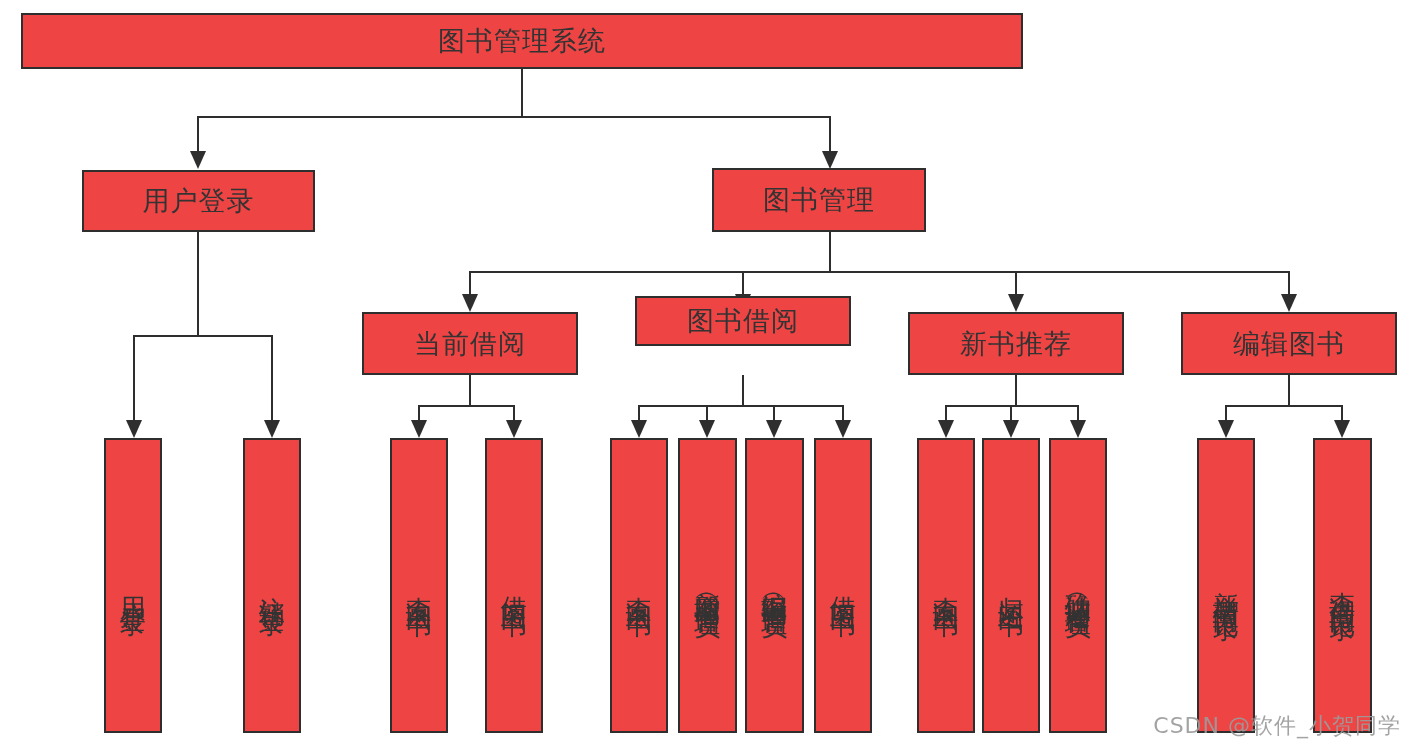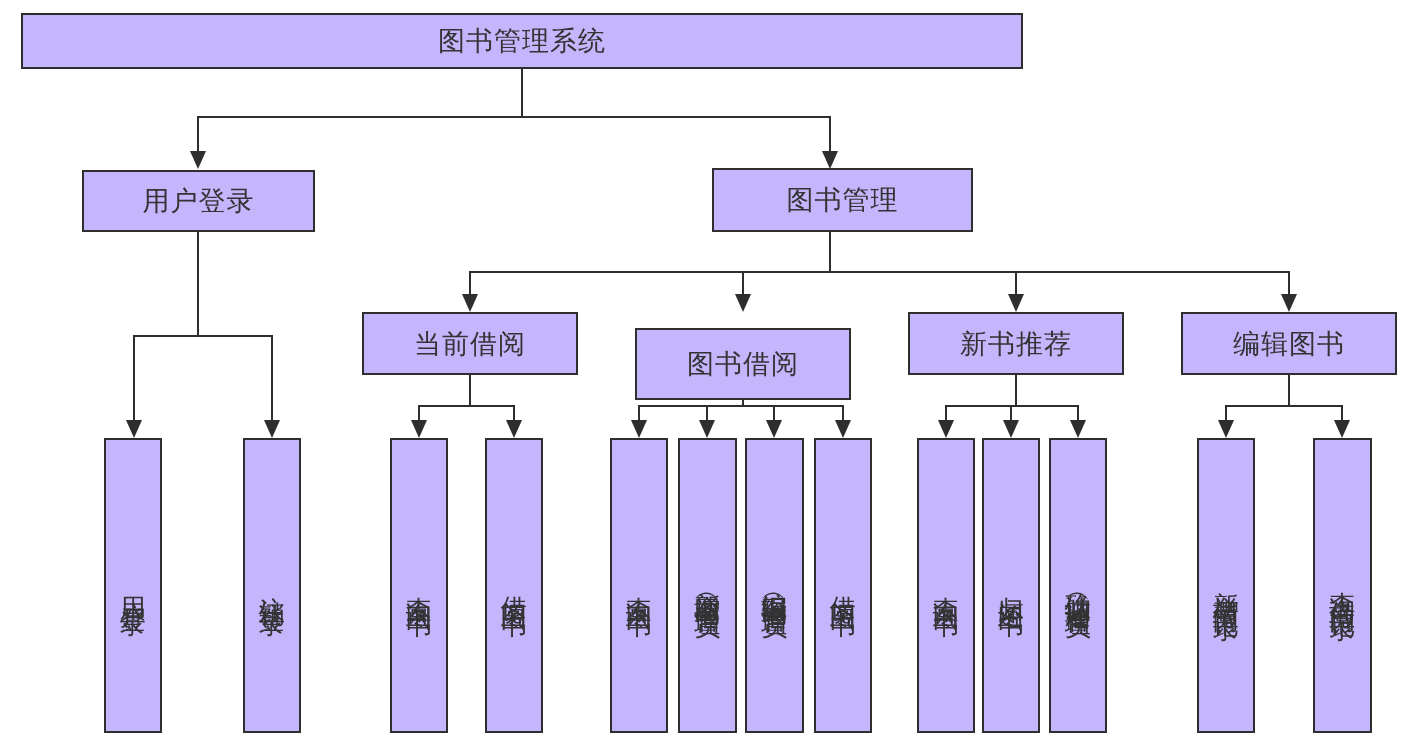--- a/index.html
+++ b/index.html
@@ -1,21 +1,21 @@
 <!DOCTYPE html>
 <html><head>
 <meta charset="utf-8">
 <style>
   html,body { margin:0; padding:0; background:#ffffff; }
   .canvas {
     position:relative; width:1405px; height:747px; background:#ffffff;
     font-family:"DejaVu Sans", sans-serif; color:#333333; overflow:hidden;
   }
   .box {
-    position:absolute; box-sizing:border-box; background:#c4b5fd;
+    position:absolute; box-sizing:border-box; background:#ef4444;
     border:2px solid #2e2e2e; display:flex; align-items:center; justify-content:center;
     z-index:2;
   }
   .hbox { font-size:27px; letter-spacing:1px; white-space:nowrap; }
   .leaf span {
     writing-mode:vertical-rl; text-orientation:mixed;
     font-size:26px; letter-spacing:5px; line-height:1.1; white-space:nowrap;
   }
   .leaf span.long { letter-spacing:3px; }
   .vline { position:absolute; width:2px; background:#2e2e2e; z-index:1; }
@@ -42,21 +42,21 @@
   <div class="vline" style="left:521px;top:69px;height:48px"></div>
   <div class="hline" style="left:197px;top:116px;width:634px"></div>
   <div class="vline" style="left:197px;top:116px;height:37px"></div>
   <div class="tri" style="left:190px;top:151px"></div>
   <div class="vline" style="left:829px;top:116px;height:37px"></div>
   <div class="tri" style="left:822px;top:151px"></div>
 
   <div class="box hbox" style="left:82px;top:170px;width:233px;height:62px">
     <span>用户登录</span>
   </div>
-  <div class="box hbox" style="left:712px;top:168px;width:261px;height:64px">
+  <div class="box hbox" style="left:712px;top:168px;width:214px;height:64px">
     <span>图书管理</span>
   </div>
 
   <div class="vline" style="left:197px;top:232px;height:104px"></div>
   <div class="hline" style="left:133px;top:335px;width:140px"></div>
   <div class="vline" style="left:133px;top:335px;height:88px"></div>
   <div class="tri" style="left:126px;top:420px"></div>
   <div class="vline" style="left:271px;top:335px;height:88px"></div>
   <div class="tri" style="left:264px;top:420px"></div>
 
@@ -67,21 +67,21 @@
   <div class="vline" style="left:742px;top:271px;height:25px"></div>
   <div class="tri" style="left:735px;top:294px"></div>
   <div class="vline" style="left:1015px;top:271px;height:25px"></div>
   <div class="tri" style="left:1008px;top:294px"></div>
   <div class="vline" style="left:1288px;top:271px;height:25px"></div>
   <div class="tri" style="left:1281px;top:294px"></div>
 
   <div class="box hbox" style="left:362px;top:312px;width:216px;height:63px">
     <span>当前借阅</span>
   </div>
-  <div class="box hbox" style="left:635px;top:328px;width:216px;height:72px">
+  <div class="box hbox" style="left:635px;top:296px;width:216px;height:50px">
     <span>图书借阅</span>
   </div>
   <div class="box hbox" style="left:908px;top:312px;width:216px;height:63px">
     <span>新书推荐</span>
   </div>
   <div class="box hbox" style="left:1181px;top:312px;width:216px;height:63px">
     <span>编辑图书</span>
   </div>
 
   <div class="vline" style="left:469px;top:375px;height:32px"></div>
@@ -150,14 +150,15 @@
   <div class="box leaf" style="left:1049px;top:438px;width:58px;height:295px">
     <span class="long">确认归还（管理员）</span>
   </div>
   <div class="box leaf" style="left:1197px;top:438px;width:58px;height:295px">
     <span>新增借阅记录</span>
   </div>
   <div class="box leaf" style="left:1313px;top:438px;width:59px;height:295px">
     <span>查询借阅记录</span>
   </div>
 
+  <div class="watermark">CSDN @软件_小贺同学</div>
 
 </div>
 
 </body></html>

